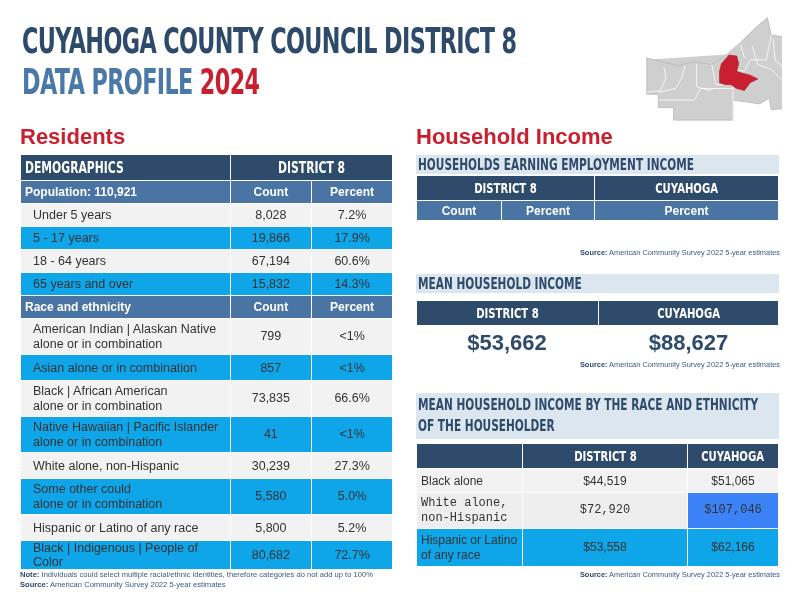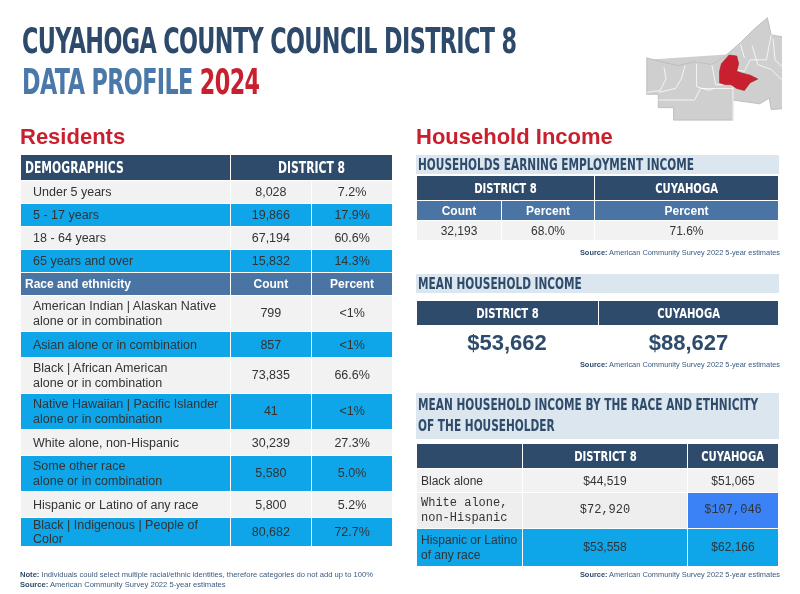--- a/index.html
+++ b/index.html
@@ -65,20 +65,25 @@
 </svg>
 
 <div class="section-title" style="left:20px; top:124px;">Residents</div>
 
 <table class="res-table">
   <tbody>
       <tr class="hdr-dark" style="height:26px;">
     <td class="c-label" style="padding-left:4px;"><span class="cond" style="font-size:15px; transform-origin:left center;">DEMOGRAPHICS</span></td>
     <td colspan="2" style="text-align:center;"><span class="cond" style="font-size:15px;">DISTRICT 8</span></td>
   </tr>
+  <tr class="hdr-mid">
+    <td class="c-label" style="padding-left:4px;">Population: 110,921</td>
+    <td class="c-num">Count</td>
+    <td class="c-pct">Percent</td>
+  </tr>
   <tr class="row-a">
     <td class="c-label">Under 5 years</td>
     <td class="c-num">8,028</td>
     <td class="c-pct">7.2%</td>
   </tr>
   <tr class="row-b">
     <td class="c-label">5 - 17 years</td>
     <td class="c-num">19,866</td>
     <td class="c-pct">17.9%</td>
   </tr>
@@ -126,21 +131,21 @@
     <td class="c-num">41</td>
     <td class="c-pct">&lt;1%</td>
   </tr>
   <tr class="row-a" style="height:26px;">
     <td class="c-label">White alone, non-Hispanic</td>
     <td class="c-num">30,239</td>
     <td class="c-pct">27.3%</td>
   </tr>
   <tr class="row-b tall">
     <td class="c-label">
-          <div>Some other race</div>
+          <div>Some other could</div>
           <div>alone or in combination</div>
         </td>
     <td class="c-num">5,580</td>
     <td class="c-pct">5.0%</td>
   </tr>
   <tr class="row-a" style="height:26px;">
     <td class="c-label">Hispanic or Latino of any race</td>
     <td class="c-num">5,800</td>
     <td class="c-pct">5.2%</td>
   </tr>
@@ -163,25 +168,20 @@
 <table class="rtable" style="top:175px;">
   <tbody>
       <tr class="hdr-dark" style="height:25px;">
     <td colspan="2"><span class="cond" style="font-size:14px;">DISTRICT 8</span></td>
     <td><span class="cond" style="font-size:14px;">CUYAHOGA</span></td>
   </tr>
   <tr class="hdr-mid" style="height:20px;">
     <td style="width:85px;">Count</td>
     <td style="width:93px;">Percent</td>
     <td>Percent</td>
-  </tr>
-  <tr class="row-a" style="height:20px;">
-    <td>32,193</td>
-    <td>68.0%</td>
-    <td>71.6%</td>
   </tr>
 </tbody>
   </table>
 <div class="source" style="top:248px;"><b>Source:</b><span> American Community Survey 2022 5-year estimates</span></div>
 
 <div class="band" style="top:274px; height:19px;"><span class="cond">MEAN HOUSEHOLD INCOME</span></div>
 <table class="rtable" style="top:300px;">
   <tbody>
       <tr class="hdr-dark" style="height:25px;">
     <td style="width:182px;"><span class="cond" style="font-size:14px;">DISTRICT 8</span></td>

